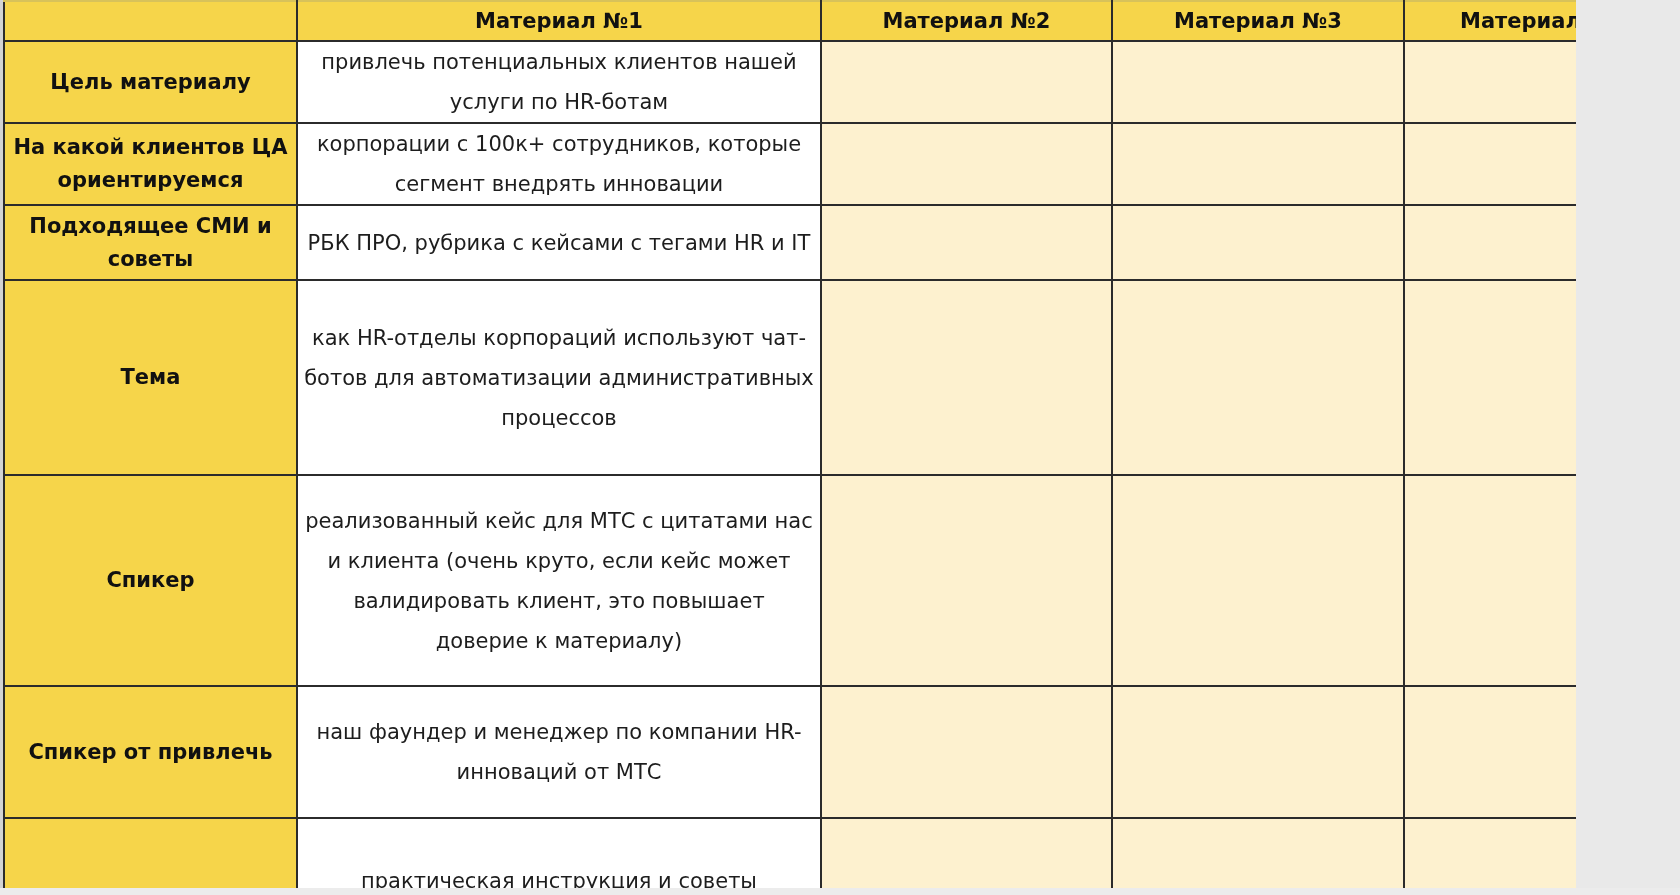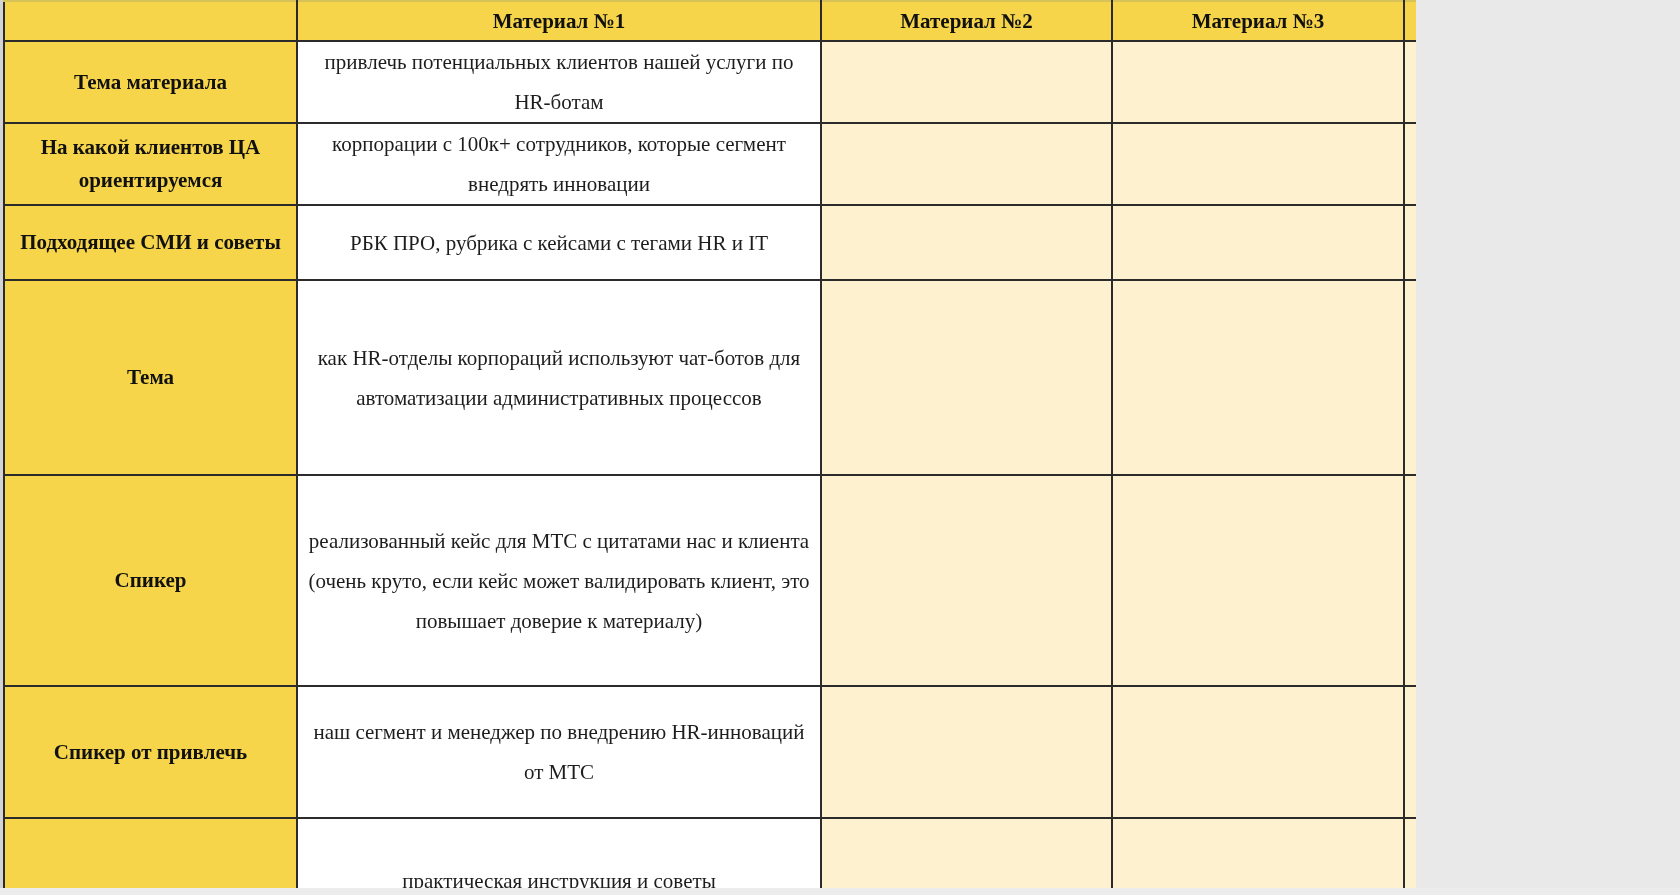--- a/index.html
+++ b/index.html
@@ -4,25 +4,24 @@
 <style>
   html, body { margin: 0; padding: 0; }
   body {
     width: 1680px; height: 895px; overflow: hidden;
     background: #e9e9e9;
     font-family: "DejaVu Sans", sans-serif;
     position: relative;
   }
   .sheet {
     position: absolute; left: 0; top: 0;
-    width: 1416px; height: 888px; overflow: hidden;
+    width: 1576px; height: 888px; overflow: hidden;
     background: #f97316;
     border-left: 3px solid #d3d3d3;
     box-sizing: border-box;
-    font-family: Liberation Serif, serif;
   }
   table {
     border-collapse: collapse;
     table-layout: fixed;
     width: 1680px;
   }
   td, th {
     border: 2px solid #2b2b2b;
     padding: 0 6px;
     overflow: hidden;
@@ -85,21 +84,21 @@
       <tr>
         <th class="corner"></th>
         <th>Материал №1</th>
         <th>Материал №2</th>
         <th>Материал №3</th>
         <th>Материал №4</th>
       </tr>
     </thead>
     <tbody>
       <tr class="r1">
-        <th>Тема материала</th>
+        <th>Цель материалу</th>
         <td class="m1">привлечь потенциальных клиентов нашей услуги по HR-ботам</td>
         <td class="empty"></td>
         <td class="empty"></td>
         <td class="empty"></td>
       </tr>
       <tr class="r2">
         <th>На какой клиентов ЦА ориентируемся</th>
         <td class="m1">корпорации с 100к+ сотрудников, которые сегмент внедрять инновации</td>
         <td class="empty"></td>
         <td class="empty"></td>
@@ -121,21 +120,21 @@
       </tr>
       <tr class="r5">
         <th>Спикер</th>
         <td class="m1">реализованный кейс для МТС с цитатами нас и клиента (очень круто, если кейс может валидировать клиент, это повышает доверие к материалу)</td>
         <td class="empty"></td>
         <td class="empty"></td>
         <td class="empty"></td>
       </tr>
       <tr class="r6">
         <th>Спикер от привлечь</th>
-        <td class="m1">наш сегмент и менеджер по внедрению HR-инноваций от МТС</td>
+        <td class="m1">наш фаундер и менеджер по компании HR-инноваций от МТС</td>
         <td class="empty"></td>
         <td class="empty"></td>
         <td class="empty"></td>
       </tr>
       <tr class="r7">
         <th></th>
         <td class="m1 last-cell">практическая инструкция и советы</td>
         <td class="empty"></td>
         <td class="empty"></td>
         <td class="empty"></td>

